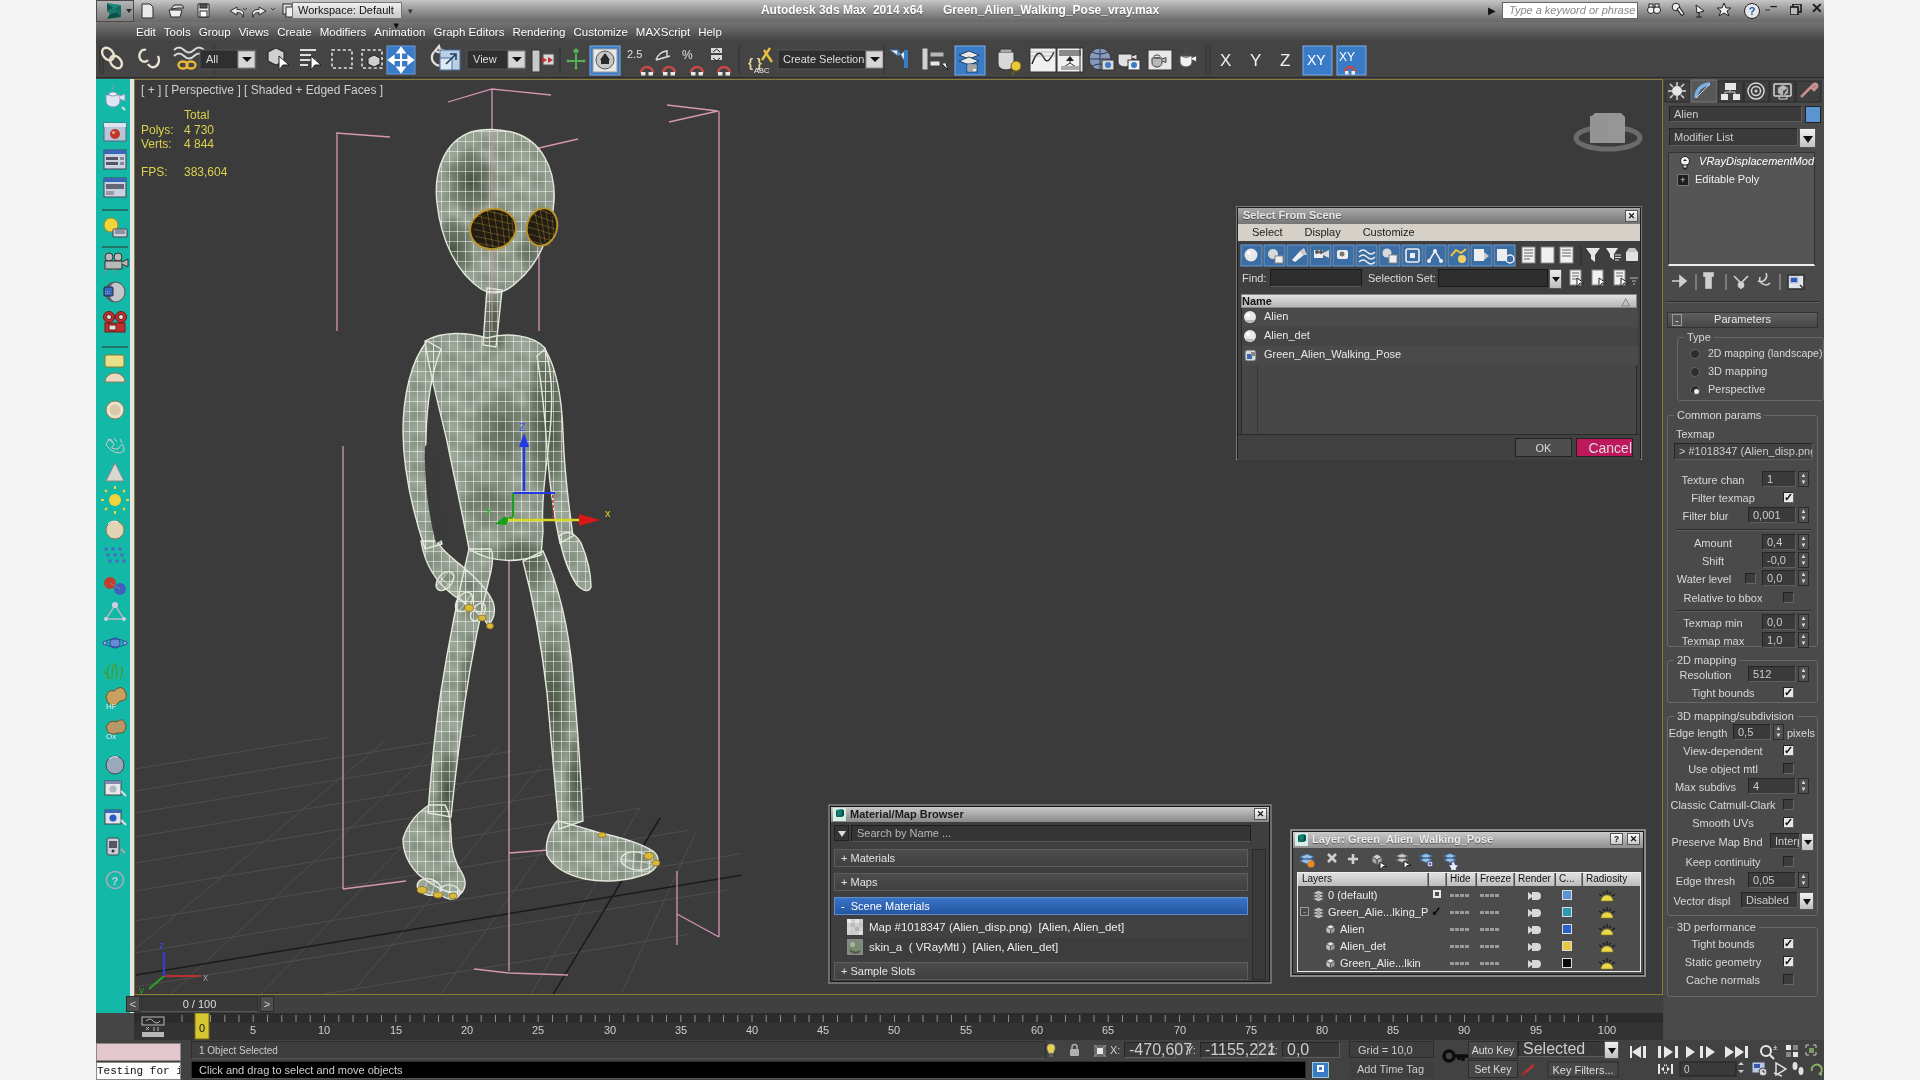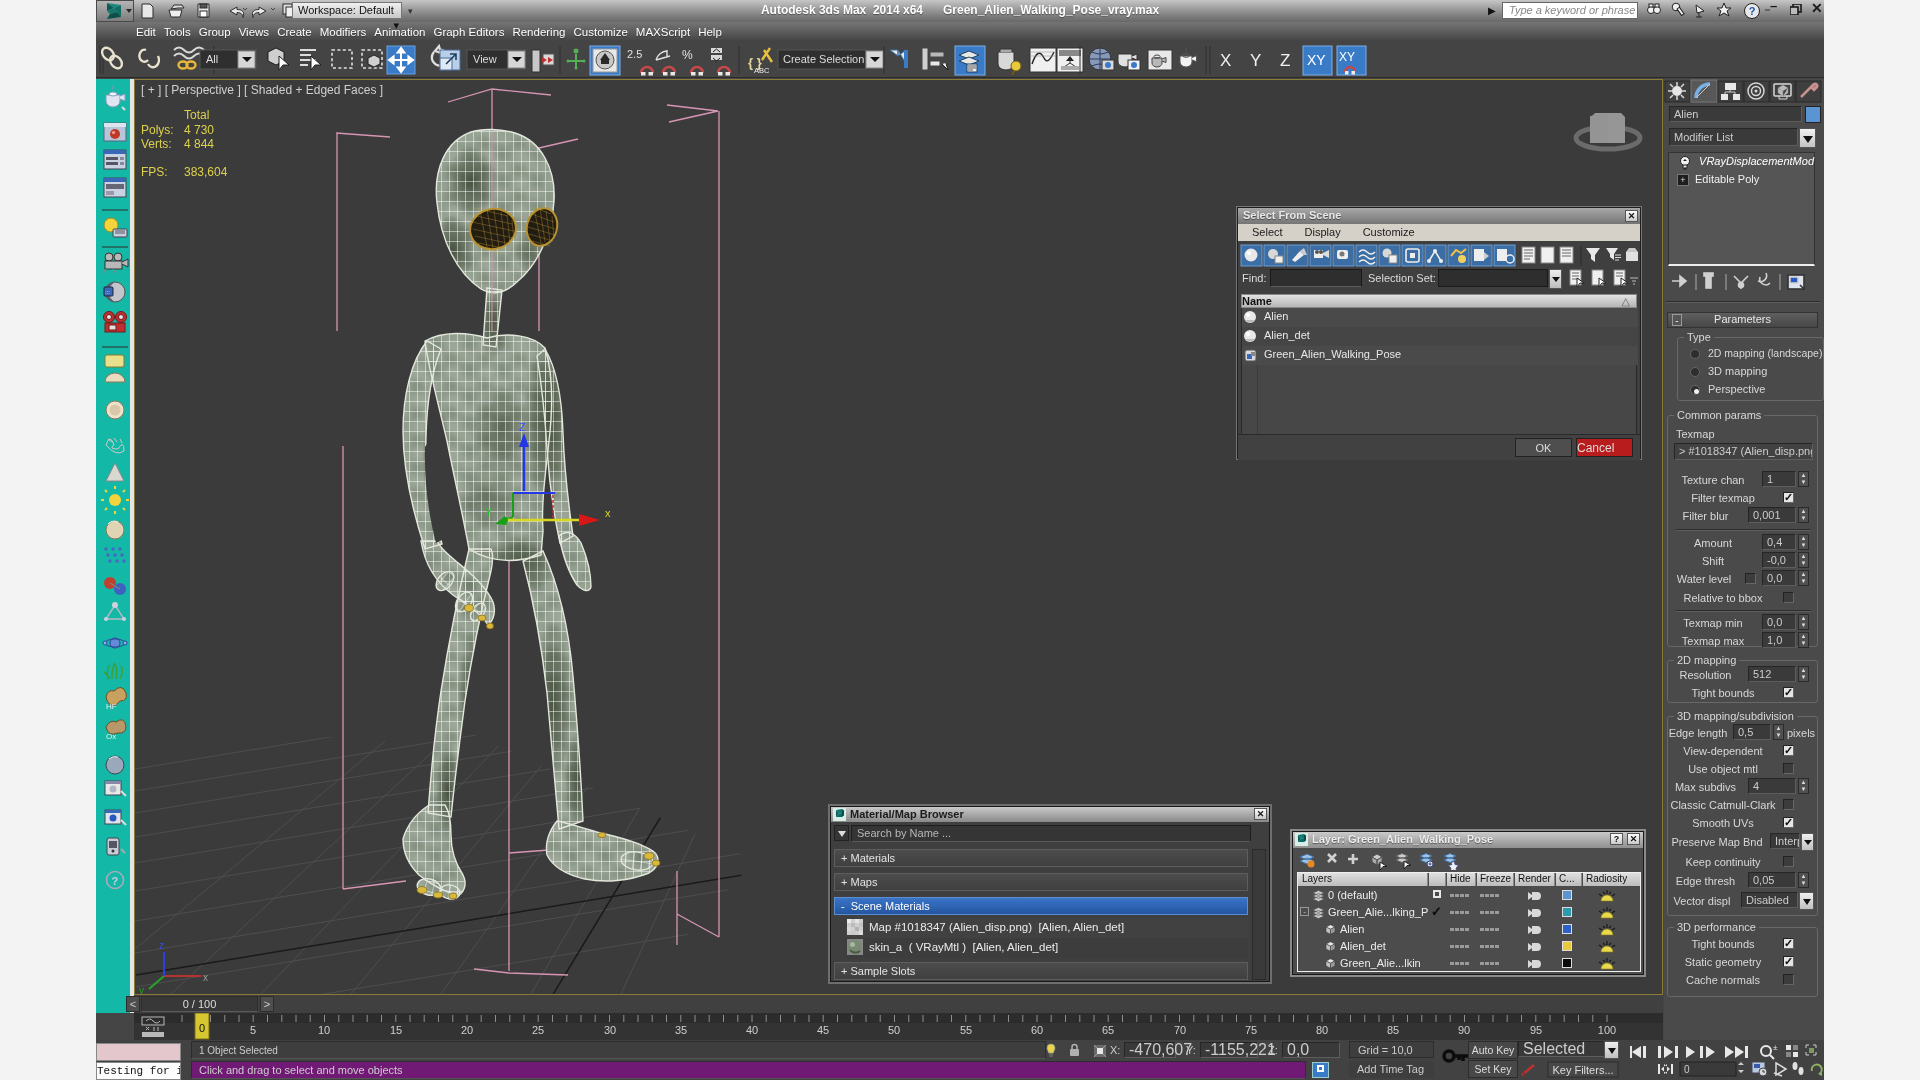--- a/index.html
+++ b/index.html
@@ -1001,21 +1001,21 @@
         <svg class="abs" style="left:2px;top:3px" width="13" height="13">
             <rect x="1" y="1" width="11" height="11" rx="2" fill="#d8d8d8" stroke="#555"></rect>
             <rect x="3" y="5" width="5" height="5" fill="#3a68b8"></rect>
             <rect x="7" y="3" width="4" height="4" fill="#888"></rect>
           </svg>
         <span class="abs" style="left:22px;top:2px;color:#e8e8e8;font-size:11px;">Green_Alien_Walking_Pose</span>
       </div>
     </div>
     <div class="abs" style="left:0px;top:226px;width:402px;height:26px;background:#414141;border-top:1px solid #2a2a2a;">
       <div class="abs" style="left:277px;top:3px;width:57px;height:19px;background:#4e4e4e;border:1px solid #222;color:#ddd;font-size:11px;line-height:18px;text-align:center;">OK</div>
-      <div class="abs" style="left:338px;top:3px;width:57px;height:19px;background:#b91c1c;border:1px solid #222;color:#ddd;font-size:12px;line-height:18px;text-align:left;">Cancel</div>
+      <div class="abs" style="left:338px;top:3px;width:57px;height:19px;background:#be185d;border:1px solid #222;color:#ddd;font-size:14px;line-height:18px;text-align:right;">Cancel</div>
     </div>
   </div>
   <div id="mmb" class="abs" style="left:734px;top:806px;width:440px;height:176px;background:#3f3f3f;border:1px solid #191919;outline:2px solid #6e6e6e;">
     <div class="abs" style="left:0;top:0;width:438px;height:15px;background:linear-gradient(#c9c9c9,#898989);color:#1c1c1c;font-weight:bold;font-size:11px;line-height:14px;">
       <svg class="abs" style="left:2px;top:1px" width="13" height="13" viewBox="0 0 13 13">
           <rect width="13" height="13" fill="#d8efe8"></rect>
           <polygon points="3,2 9,1 9,5 6,5.5" fill="#0e7a72"></polygon>
           <polygon points="3,2 6,5.5 3,9" fill="#0a5e58"></polygon>
           <polygon points="6,5.5 9,5 9,9 3,9" fill="#0c6b64"></polygon>
           <polygon points="9,1 11,2.5 11,7.5 9,9" fill="#084f4a"></polygon>
@@ -1274,21 +1274,21 @@
               <path d="M9,6 v-4 M4,8 l-3,-2 M14,8 l3,-2 M5,4 l2,2 M13,4 l-2,2"></path>
             </g>
           </svg>
         </div>
     </div>
   </div>
   <div id="statusbar">
     <div class="abs" style="left:0px;top:3px;width:85px;height:18px;background:#e3c7cd;border:1px solid #888;"></div>
     <div class="abs" style="left:0px;top:22px;width:85px;height:18px;background:#fdfdfd;border:1px solid #888;font-family:'Liberation Mono',monospace;font-size:11px;color:#111;line-height:17px;white-space:nowrap;overflow:hidden;">Testing for i</div>
     <div class="abs" style="left:95px;top:1px;width:855px;height:18px;background:#3e3e3e;border:1px solid #2c2c2c;border-bottom-color:#555;color:#ccc;font-size:10px;line-height:17px;padding-left:7px;">1 Object Selected</div>
-    <div class="abs" style="left:95px;top:21px;width:1115px;height:18px;background:#701a75;border:1px solid #2c2c2c;border-bottom-color:#555;color:#ccc;font-size:11px;line-height:17px;padding-left:7px;">Click and drag to select and move objects</div>
+    <div class="abs" style="left:95px;top:21px;width:1115px;height:18px;background:#000000;border:1px solid #2c2c2c;border-bottom-color:#555;color:#ccc;font-size:11px;line-height:17px;padding-left:7px;">Click and drag to select and move objects</div>
     <svg class="abs" style="left:948px;top:2px;" width="64" height="17" viewBox="0 0 64 17">
       <path d="M7,2 a4,4 0 0 1 4,4 c0,2 -1.5,3 -1.5,5 h-5 c0,-2 -1.5,-3 -1.5,-5 a4,4 0 0 1 4,-4 z M5,12 h4 m-4,2 h4" fill="#e8d44c" stroke="#998" stroke-width="0.7"></path>
       <rect x="26" y="7" width="9" height="7" rx="1" fill="#b0b0b0"></rect>
         <path d="M28,7 v-2 a2.5,2.5 0 0 1 5,0 v2" fill="none" stroke="#b0b0b0" stroke-width="1.5"></path>
       <rect x="50" y="3" width="12" height="12" fill="#6a6a6a"></rect>
         <rect x="53" y="6" width="6" height="6" fill="#e8e8e8"></rect>
         <path d="M50,3 l3,3 m6,0 l3,-3 m-12,12 l3,-3 m6,0 l3,3" stroke="#999"></path>
     </svg>
     <span class="abs" style="left:1014px;top:4px;color:#ccc;font-size:11px;">X:</span>
     <div class="fl" style="left:1028px;top:2px;width:52px;background:#393939;">-470,607</div>

